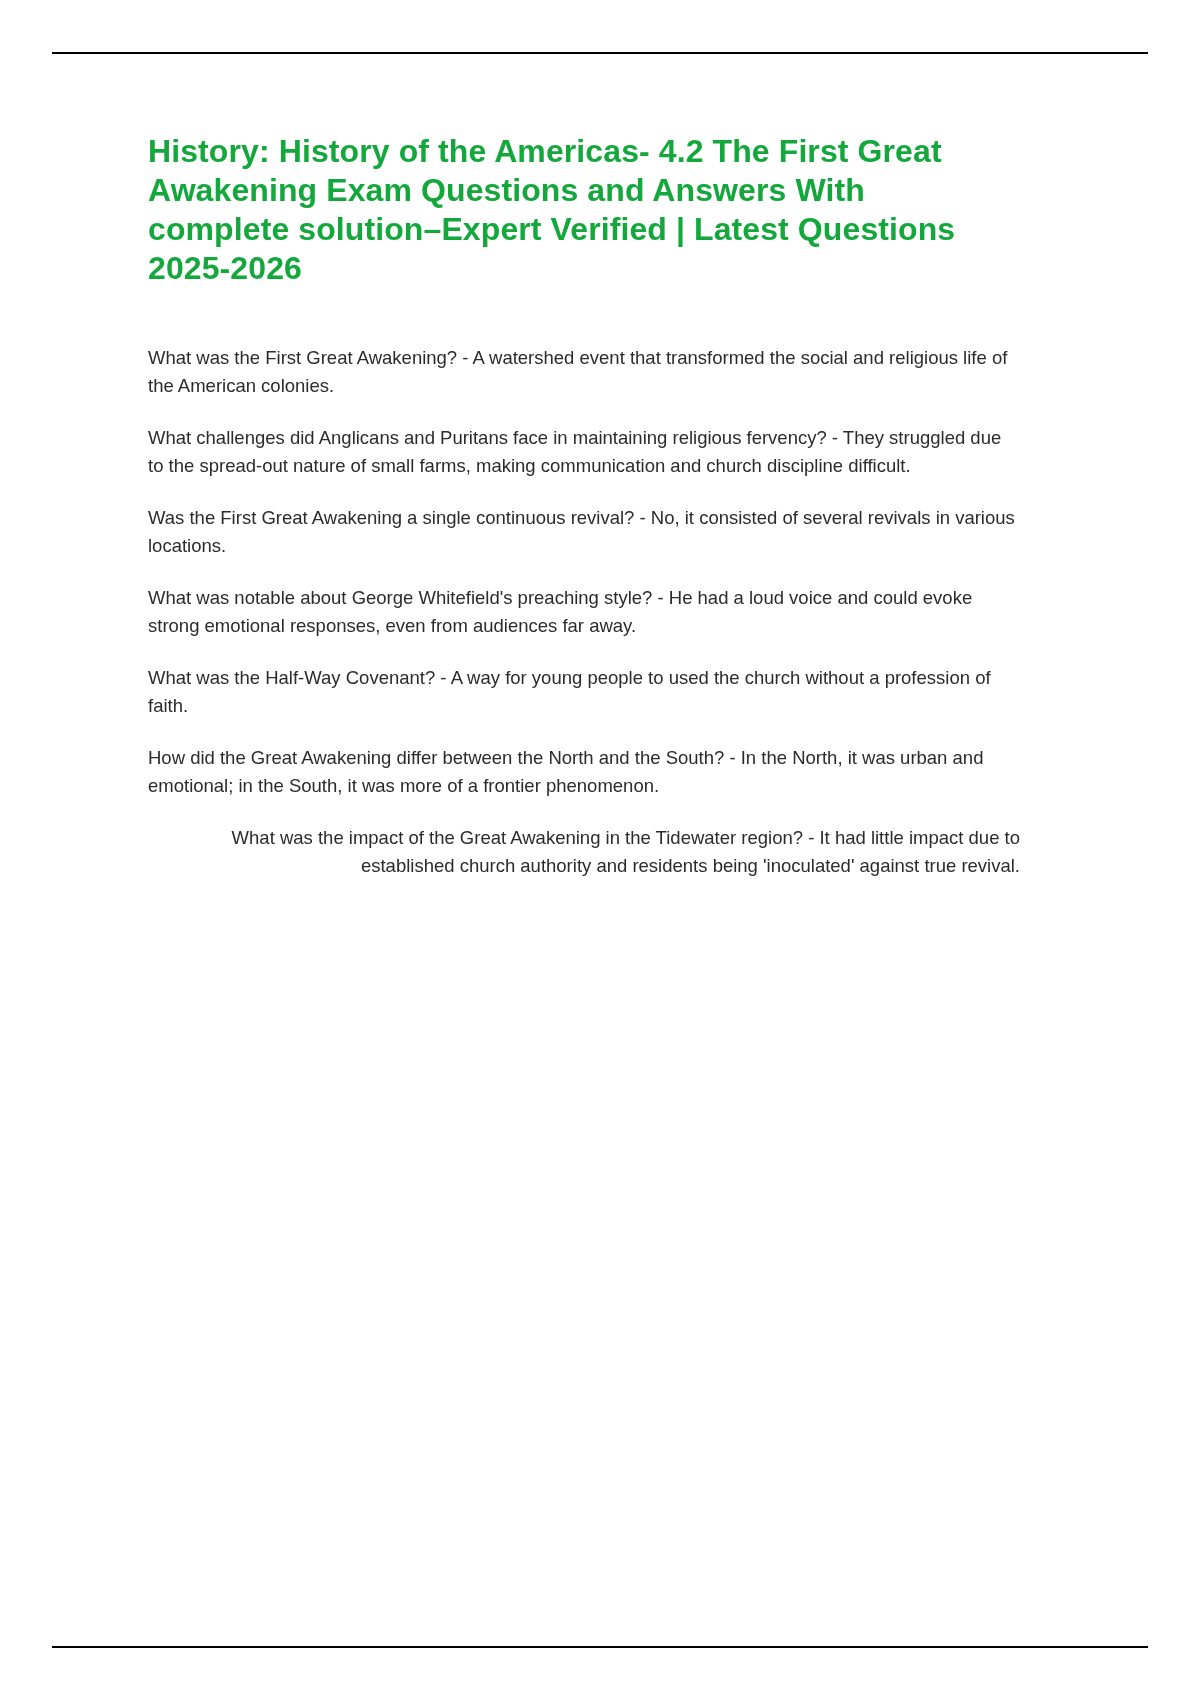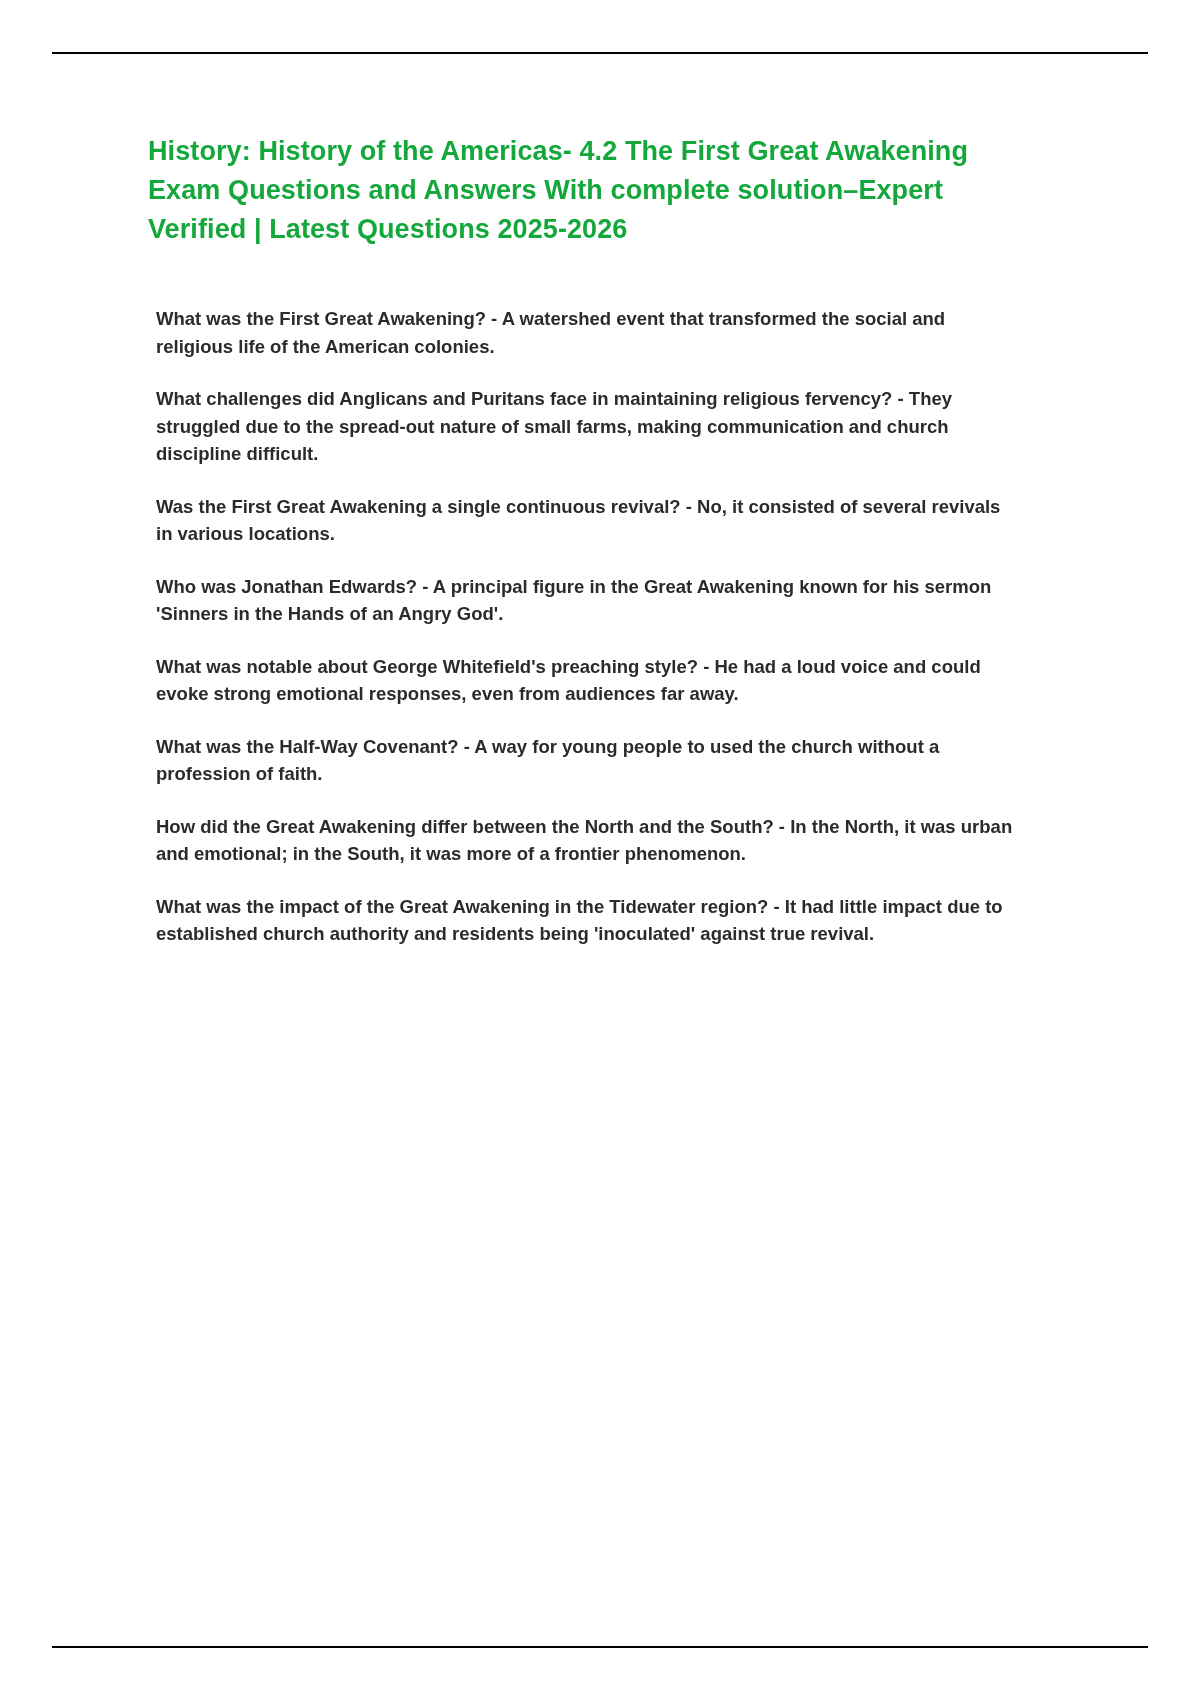--- a/index.html
+++ b/index.html
@@ -34,59 +34,58 @@
   }
   .content {
     position: absolute;
     left: 148px;
     top: 132px;
     width: 880px;
   }
   .doc-title {
     color: #14A83C;
     font-weight: bold;
-    font-size: 27px;
+    font-size: 32px;
     line-height: 39px;
     letter-spacing: 0.1px;
     margin: 0 0 56px 0;
     max-width: 830px;
   }
   .qa-list {
-    margin: 8px;
+    margin: 0;
     padding: 0;
     list-style: none;
-    font-weight: bold;
   }
   .qa-item {
     color: #2b2b2b;
     font-size: 18.5px;
     line-height: 27.5px;
     margin-bottom: 25px;
     max-width: 872px;
   }
   .qa-item:last-child {
     margin-bottom: 0;
+    text-align: right;
   }
 </style>
 </head>
 <body>
 
 <div class="page">
 
   <div class="rule-top"></div>
 
   <div class="content">
 
     <h1 class="doc-title">History: History of the Americas- 4.2 The First Great Awakening Exam Questions and Answers With complete solution–Expert Verified | Latest Questions 2025-2026</h1>
 
     <ul class="qa-list">
       <li class="qa-item">What was the First Great Awakening? - A watershed event that transformed the social and religious life of the American colonies.</li>
       <li class="qa-item">What challenges did Anglicans and Puritans face in maintaining religious fervency? - They struggled due to the spread-out nature of small farms, making communication and church discipline difficult.</li>
       <li class="qa-item">Was the First Great Awakening a single continuous revival? - No, it consisted of several revivals in various locations.</li>
-      <li class="qa-item">Who was Jonathan Edwards? - A principal figure in the Great Awakening known for his sermon 'Sinners in the Hands of an Angry God'.</li>
       <li class="qa-item">What was notable about George Whitefield's preaching style? - He had a loud voice and could evoke strong emotional responses, even from audiences far away.</li>
       <li class="qa-item">What was the Half-Way Covenant? - A way for young people to used the church without a profession of faith.</li>
       <li class="qa-item">How did the Great Awakening differ between the North and the South? - In the North, it was urban and emotional; in the South, it was more of a frontier phenomenon.</li>
       <li class="qa-item">What was the impact of the Great Awakening in the Tidewater region? - It had little impact due to established church authority and residents being 'inoculated' against true revival.</li>
     </ul>
 
   </div>
 
   <div class="rule-bottom"></div>
 

